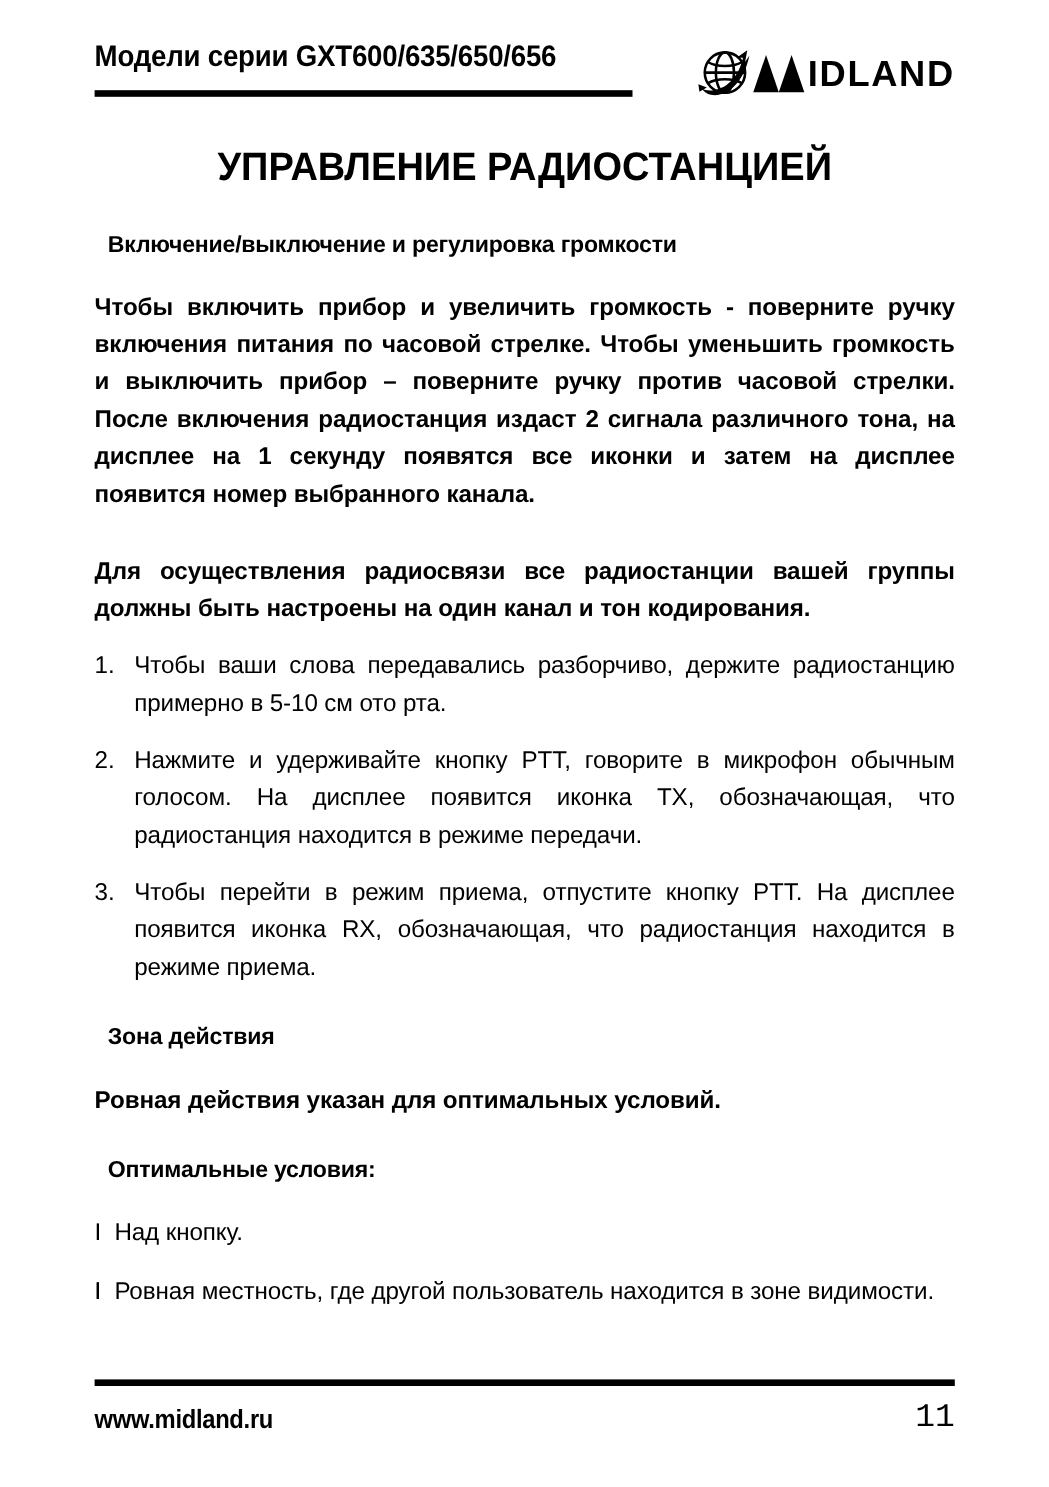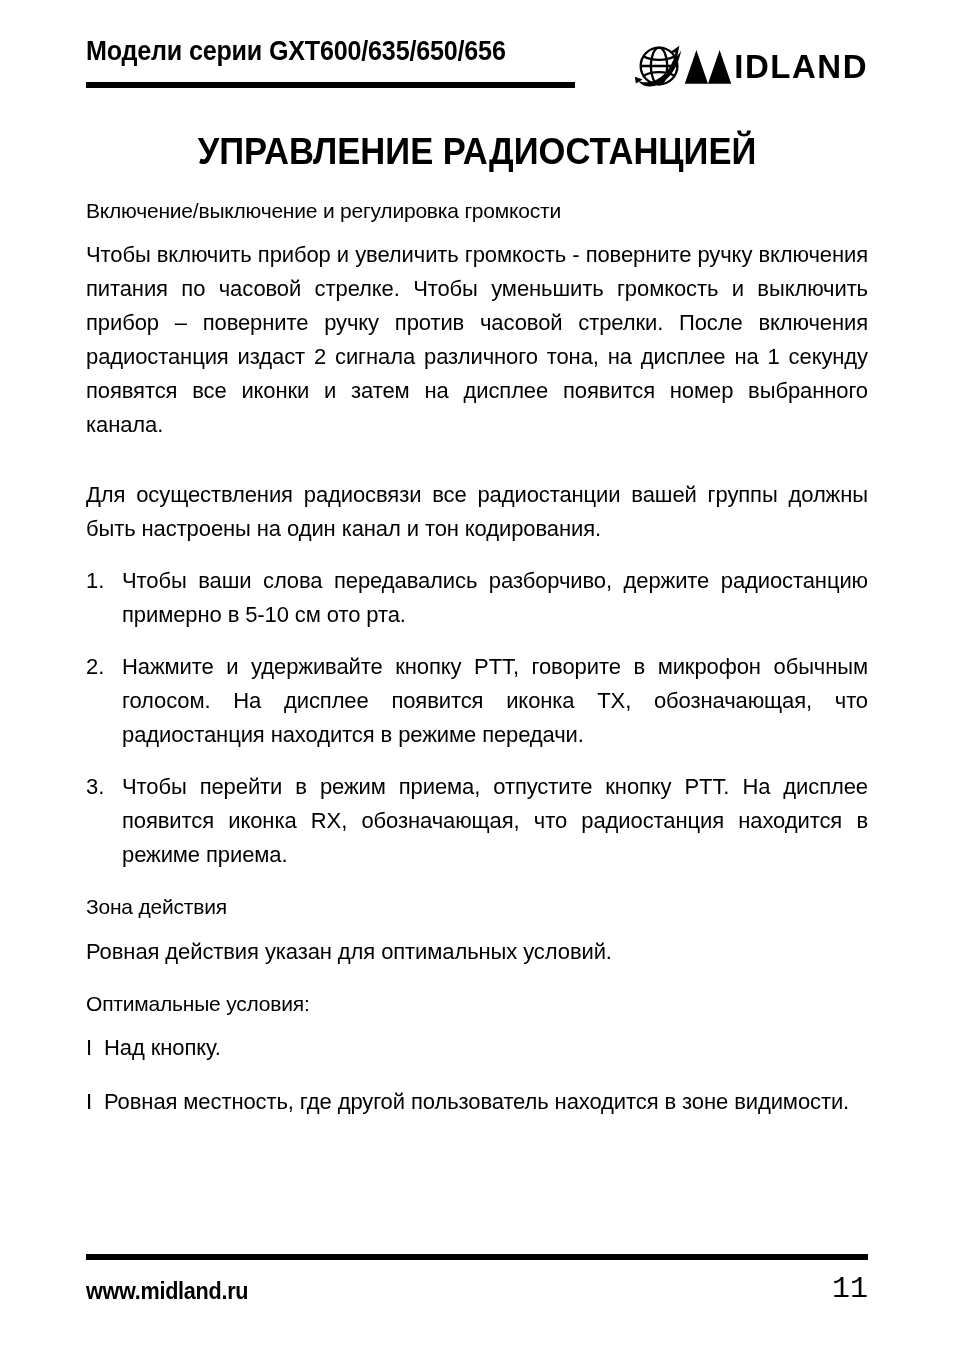--- a/index.html
+++ b/index.html
@@ -112,31 +112,31 @@
   .content {
     position: absolute;
     left: 86px;
     top: 198px;
     width: 782px;
   }
 
   h2.section-heading {
     font-family: "Liberation Sans", sans-serif;
     font-size: 21px;
-    font-weight: normal;
-    margin: 0;
+    font-weight: bold;
+    margin: 12px;
     padding: 0;
     line-height: 1.25;
     letter-spacing: -0.2px;
   }
 
   p.body-text {
     font-family: "Liberation Sans", sans-serif;
     font-size: 22px;
-    font-weight: normal;
+    font-weight: bold;
     margin: 0;
     padding: 0;
     line-height: 34px;
     text-align: justify;
     text-justify: inter-word;
     letter-spacing: -0.1px;
   }
   p.body-text.nojust { text-align: left; }
   .gap-a { height: 18px; }
   .gap-b { height: 22px; }

